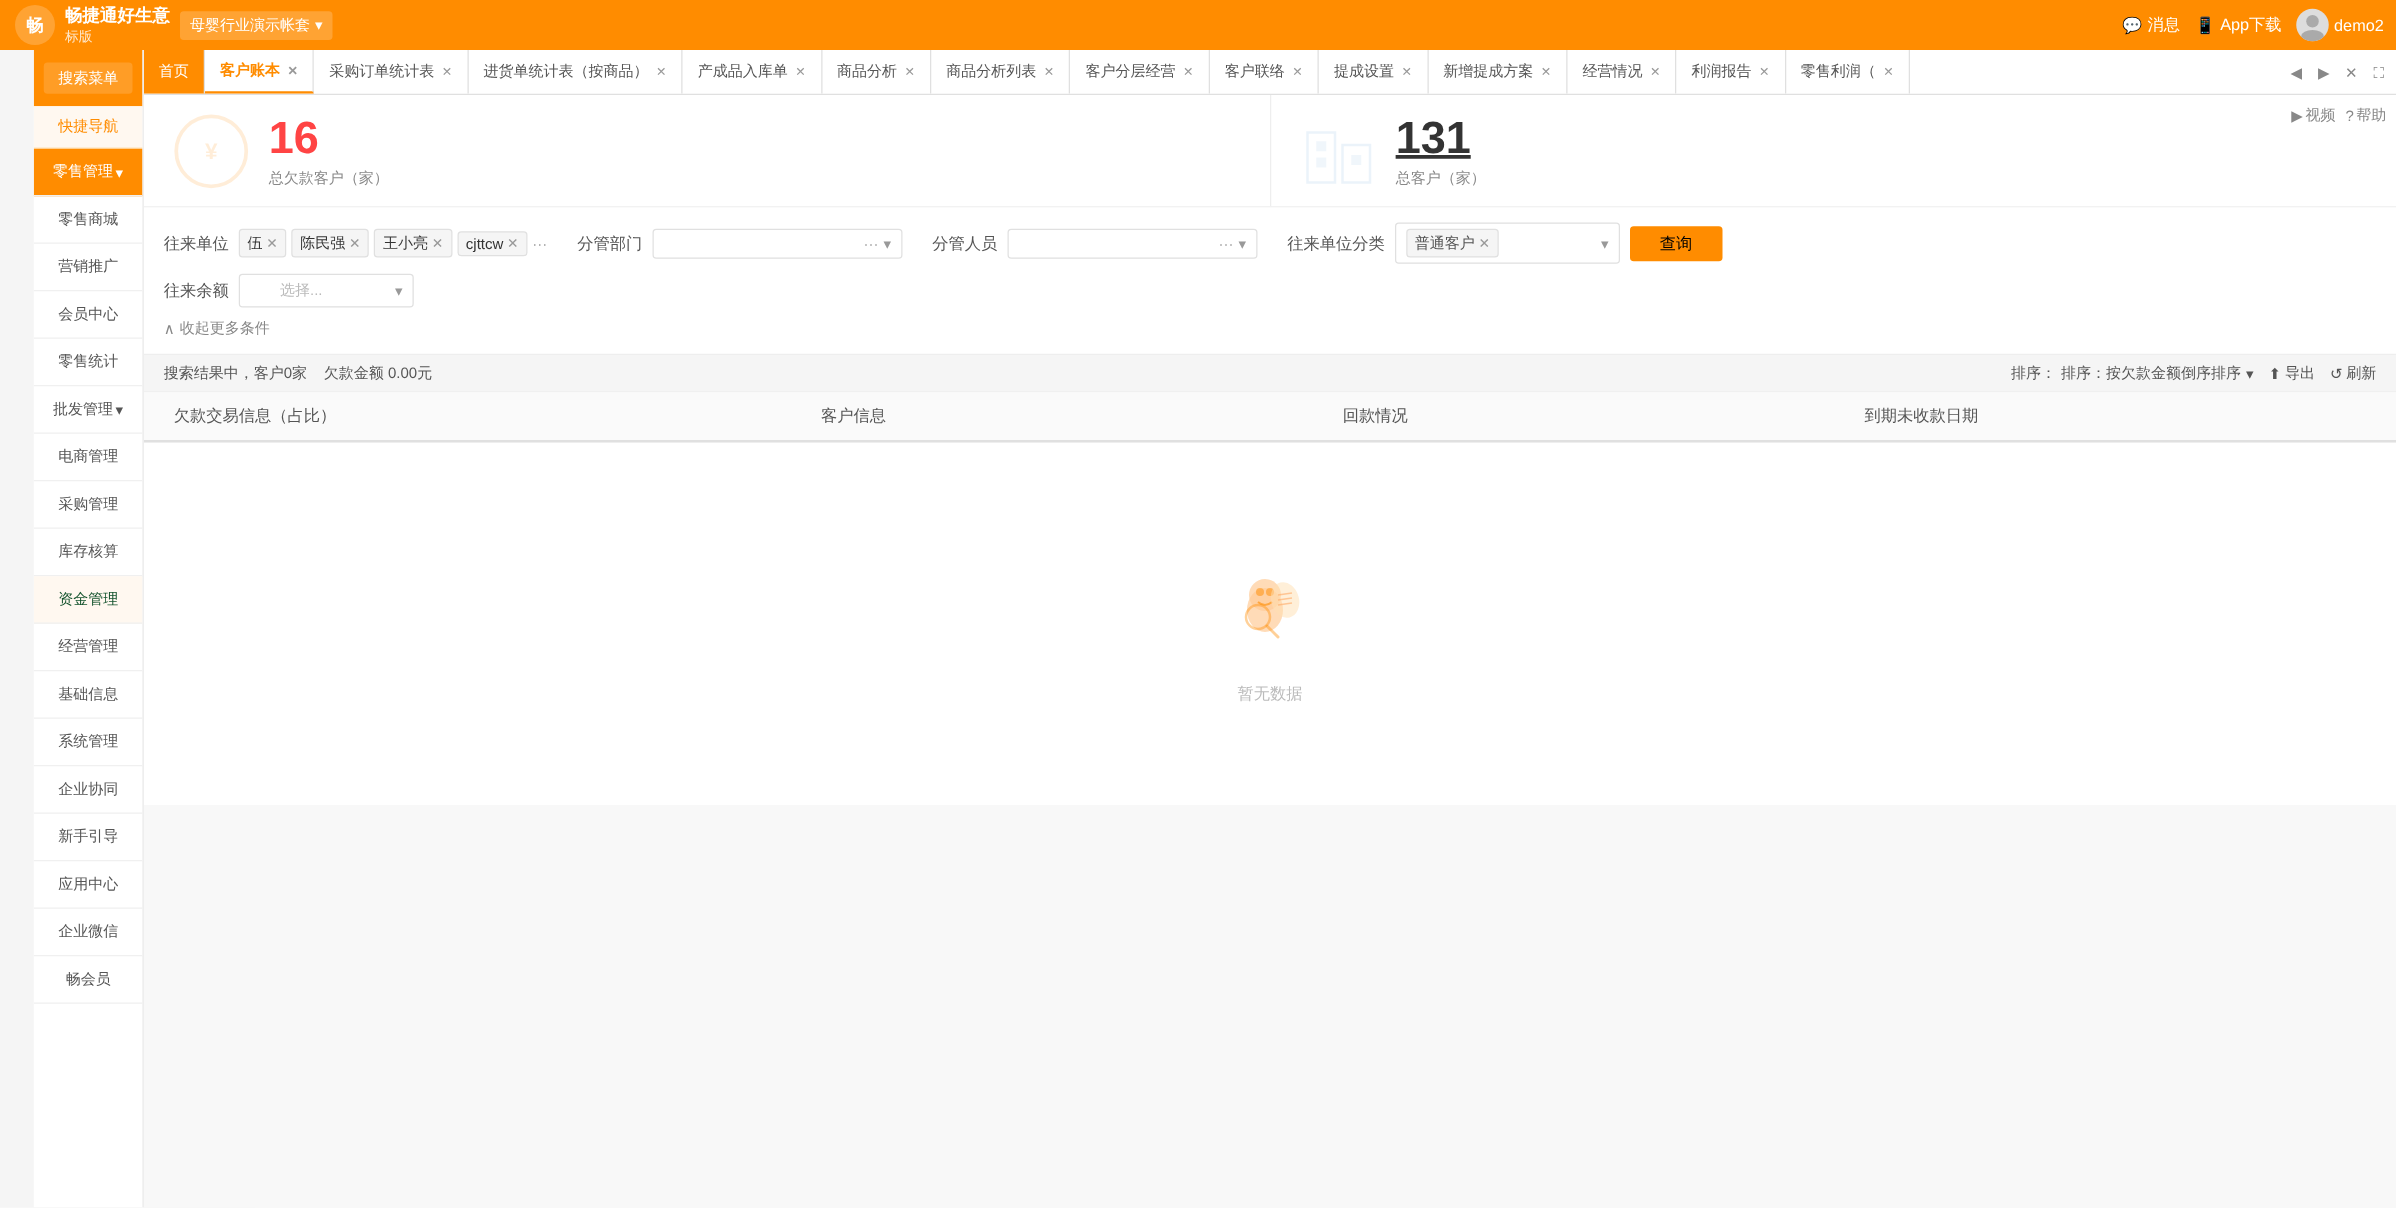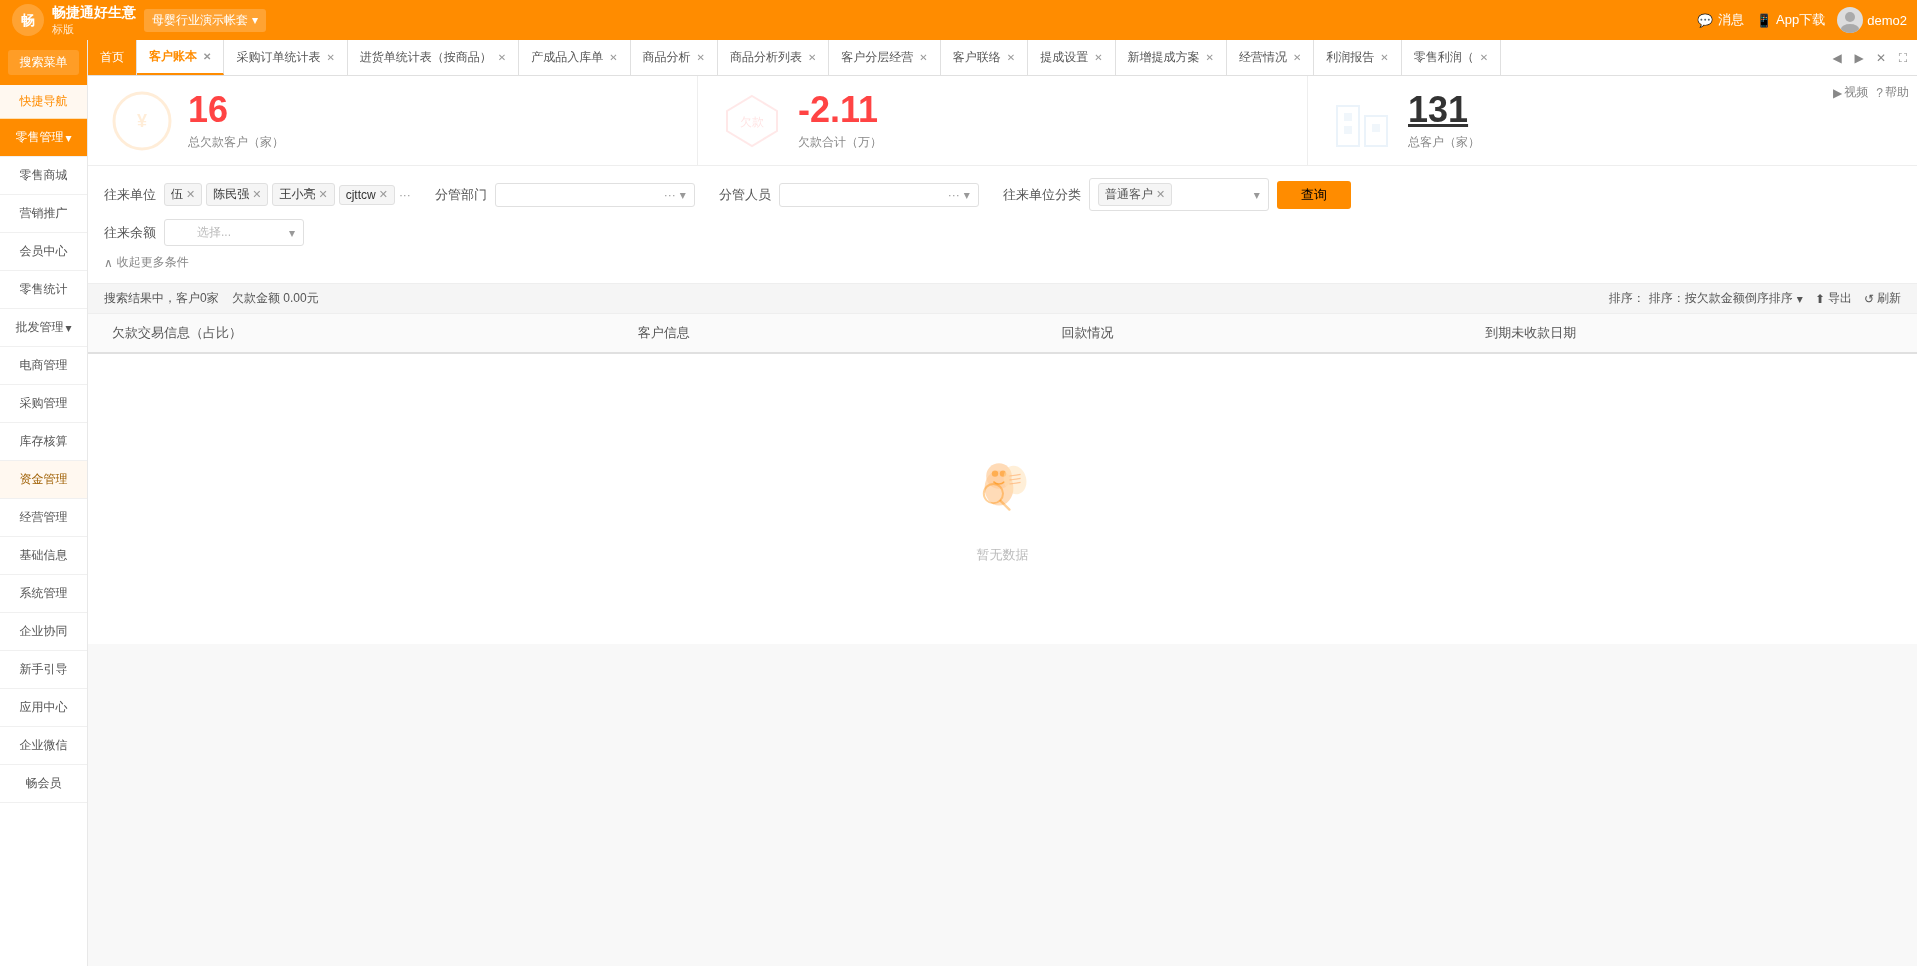--- a/index.html
+++ b/index.html
@@ -13,21 +13,21 @@
     .logo-text { color: white; font-size: 14px; font-weight: bold; }
     .logo-sub { color: rgba(255,255,255,0.8); font-size: 11px; }
     .workspace-selector { background: rgba(255,255,255,0.2); color: white; border: none; border-radius: 3px; padding: 3px 8px; font-size: 12px; cursor: pointer; display: flex; align-items: center; gap: 4px; }
     .top-bar-right { display: flex; align-items: center; gap: 12px; color: white; font-size: 13px; }
     .top-bar-right span { cursor: pointer; display: flex; align-items: center; gap: 4px; }
     .avatar { width: 26px; height: 26px; border-radius: 50%; background: #ddd; display: flex; align-items: center; justify-content: center; font-size: 11px; color: #666; overflow: hidden; }
 
     .main-layout { display: flex; flex: 1; overflow: hidden; }
 
     
-    .sidebar { width: 88px; background: #fff; border-right: 1px solid #e8e8e8; display: flex; flex-direction: column; overflow-y: auto; flex-shrink: 0; }
+    .sidebar { width: 88px; background: #fff; border-right: 1px solid #e8e8e8; display: flex; flex-direction: column; overflow-y: auto; flex-shrink: 0; margin-left: 27px; }
     .sidebar-search { padding: 10px 8px; background: #ff8c00; }
     .sidebar-search-btn { background: rgba(255,255,255,0.15); color: white; border: none; border-radius: 3px; padding: 4px 8px; width: 100%; font-size: 12px; cursor: pointer; text-align: center; }
     .sidebar-nav-btn { padding: 8px; background: #fff8f0; color: #ff8c00; text-align: center; font-size: 12px; border-bottom: 1px solid #ffe0b2; cursor: pointer; }
     .sidebar-item { padding: 10px 8px; text-align: center; font-size: 12px; color: #555; cursor: pointer; border-bottom: 1px solid #f0f0f0; }
     .sidebar-item.active { background: #ff8c00; color: white; }
     .sidebar-item.active-outline { color: #ff8c00; background: #fff; }
     .sidebar-item-label { font-size: 12px; }
     .sidebar-expand { display: flex; align-items: center; justify-content: center; gap: 2px; }
 
     
@@ -158,21 +158,21 @@
       <div class="sidebar-item"><span class="sidebar-item-label">零售统计</span></div>
       <div class="sidebar-item">
         <div class="sidebar-expand">
           <span class="sidebar-item-label">批发管理</span>
           <span>▾</span>
         </div>
       </div>
       <div class="sidebar-item"><span class="sidebar-item-label">电商管理</span></div>
       <div class="sidebar-item"><span class="sidebar-item-label">采购管理</span></div>
       <div class="sidebar-item"><span class="sidebar-item-label">库存核算</span></div>
-      <div class="sidebar-item active-outline" style="color:#a16207; background:#fff8f0;"><span class="sidebar-item-label">资金管理</span></div>
+      <div class="sidebar-item active-outline" style="color:#14532d; background:#fff8f0;"><span class="sidebar-item-label">资金管理</span></div>
       <div class="sidebar-item"><span class="sidebar-item-label">经营管理</span></div>
       <div class="sidebar-item"><span class="sidebar-item-label">基础信息</span></div>
       <div class="sidebar-item"><span class="sidebar-item-label">系统管理</span></div>
       <div class="sidebar-item"><span class="sidebar-item-label">企业协同</span></div>
       <div class="sidebar-item"><span class="sidebar-item-label">新手引导</span></div>
       <div class="sidebar-item"><span class="sidebar-item-label">应用中心</span></div>
       <div class="sidebar-item"><span class="sidebar-item-label">企业微信</span></div>
       <div class="sidebar-item"><span class="sidebar-item-label">畅会员</span></div>
     </div>
 
@@ -252,32 +252,20 @@
                 <circle cx="30" cy="30" r="28" stroke="#ff8c00" stroke-width="3" fill="none" opacity="0.5"></circle>
                 <text x="30" y="36" text-anchor="middle" fill="#ff8c00" font-size="18" font-weight="bold" opacity="0.5">¥</text>
               </svg>
             </div>
             <div class="stat-info">
               <div class="stat-value negative">16</div>
               <div class="stat-label">总欠款客户（家）</div>
             </div>
           </div>
 
-          <div class="stat-card">
-            <div class="stat-icon">
-              <svg viewBox="0 0 60 60" fill="none">
-                <path d="M30 5 L55 20 L55 40 L30 55 L5 40 L5 20 Z" stroke="#ff4444" stroke-width="2" fill="none" opacity="0.4"></path>
-                <text x="30" y="35" text-anchor="middle" fill="#ff4444" font-size="12" opacity="0.5">欠款</text>
-              </svg>
-            </div>
-            <div class="stat-info">
-              <div class="stat-value negative">-2.11</div>
-              <div class="stat-label">欠款合计（万）</div>
-            </div>
-          </div>
 
           <div class="stat-card">
             <div class="stat-icon">
               <svg viewBox="0 0 60 60" fill="none">
                 <rect x="5" y="15" width="22" height="40" stroke="#5b9bd5" stroke-width="2" fill="none" opacity="0.4"></rect>
                 <rect x="33" y="25" width="22" height="30" stroke="#5b9bd5" stroke-width="2" fill="none" opacity="0.4"></rect>
                 <rect x="12" y="22" width="8" height="8" fill="#5b9bd5" opacity="0.3"></rect>
                 <rect x="12" y="35" width="8" height="8" fill="#5b9bd5" opacity="0.3"></rect>
                 <rect x="40" y="33" width="8" height="8" fill="#5b9bd5" opacity="0.3"></rect>
               </svg>

